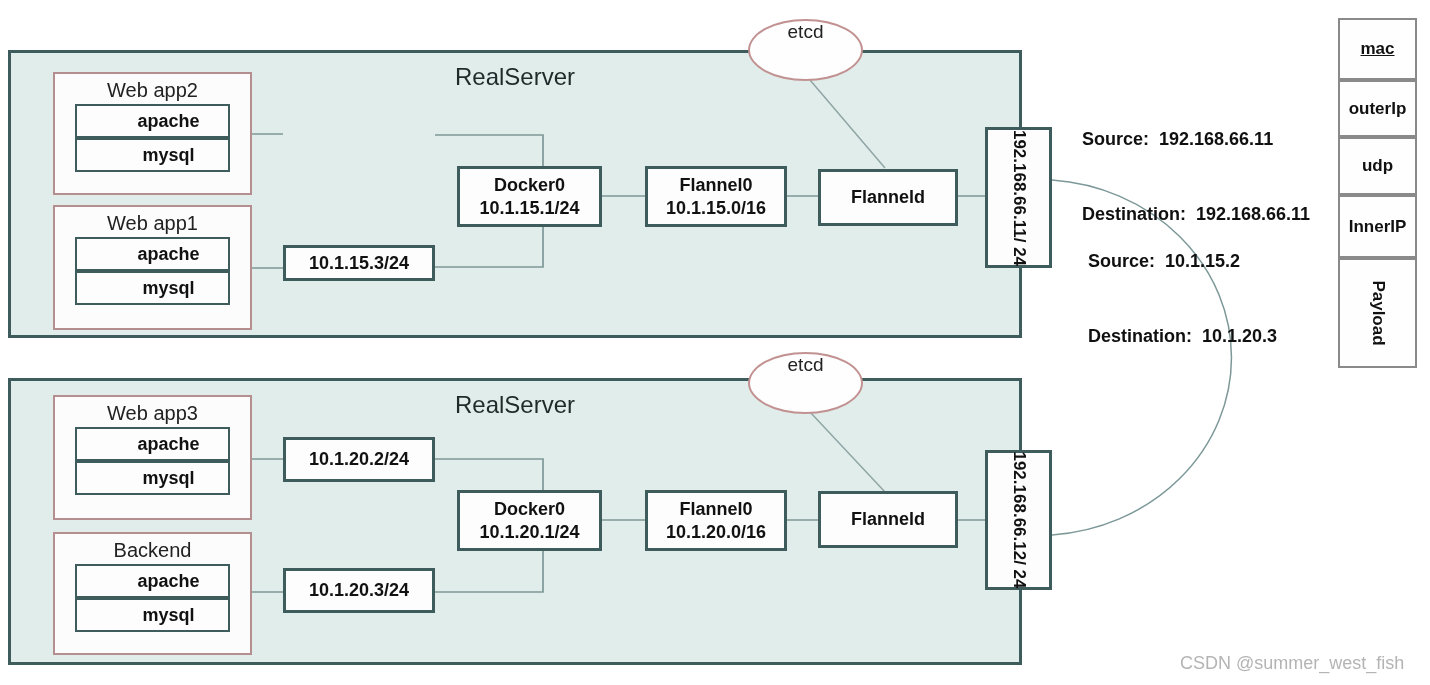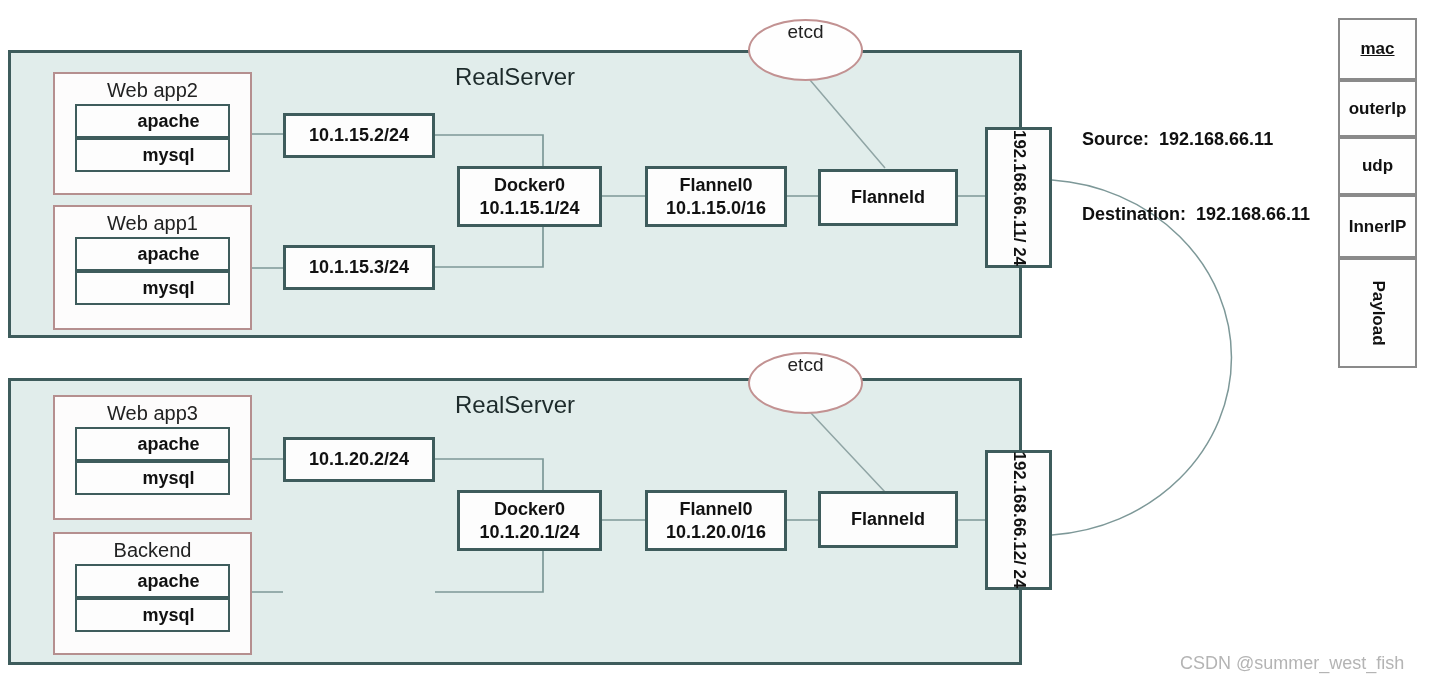--- a/index.html
+++ b/index.html
@@ -88,24 +88,21 @@
     <div class="group-label">Web app2</div>
     <div class="svc">apache</div>
     <div class="svc">mysql</div>
   </div>
   <div class="group" style="left:53px;top:205px;height:125px;">
     <div class="group-label">Web app1</div>
     <div class="svc">apache</div>
     <div class="svc">mysql</div>
   </div>
 
-  <div class="node" style="left:283px;top:113px;width:152px;height:45px;">
-    <span>10.1.15.2/24</span>
-  </div>
-  <div class="node" style="left:283px;top:245px;width:152px;height:45px;">
+  <div class="node" style="left:283px;top:245px;width:152px;height:36px;">
     <span>10.1.15.3/24</span>
   </div>
 
   <div class="node" style="left:457px;top:166px;width:145px;height:61px;">
     <span>Docker0</span>
     <span>10.1.15.1/24</span>
   </div>
   <div class="node" style="left:645px;top:166px;width:142px;height:61px;">
     <span>Flannel0</span>
     <span>10.1.15.0/16</span>
@@ -129,20 +126,23 @@
   </div>
   <div class="group" style="left:53px;top:532px;height:123px;">
     <div class="group-label">Backend</div>
     <div class="svc">apache</div>
     <div class="svc">mysql</div>
   </div>
 
   <div class="node" style="left:283px;top:437px;width:152px;height:45px;">
     <span>10.1.20.2/24</span>
   </div>
+  <div class="node" style="left:283px;top:568px;width:152px;height:45px;">
+    <span>10.1.20.3/24</span>
+  </div>
 
   <div class="node" style="left:457px;top:490px;width:145px;height:61px;">
     <span>Docker0</span>
     <span>10.1.20.1/24</span>
   </div>
   <div class="node" style="left:645px;top:490px;width:142px;height:61px;">
     <span>Flannel0</span>
     <span>10.1.20.0/16</span>
   </div>
   <div class="node" style="left:818px;top:491px;width:140px;height:57px;">
@@ -154,20 +154,24 @@
   </div>
 
   <div class="etcd" style="left:748px;top:352px;">
     <span>etcd</span>
   </div>
 
   <div class="ann" style="left:1082px;top:77px;">
     <div>Source:  192.168.66.11</div>
     <div>Destination:  192.168.66.11</div>
   </div>
+  <div class="ann" style="left:1088px;top:199px;">
+    <div>Source:  10.1.15.2</div>
+    <div>Destination:  10.1.20.3</div>
+  </div>
 
   <div class="pkt" style="top:18px;height:62px;text-decoration:underline;">
     <span>mac</span>
   </div>
   <div class="pkt" style="top:80px;height:57px;">
     <span>outerIp</span>
   </div>
   <div class="pkt" style="top:137px;height:58px;text-align:center;">
     <span>udp</span>
   </div>

